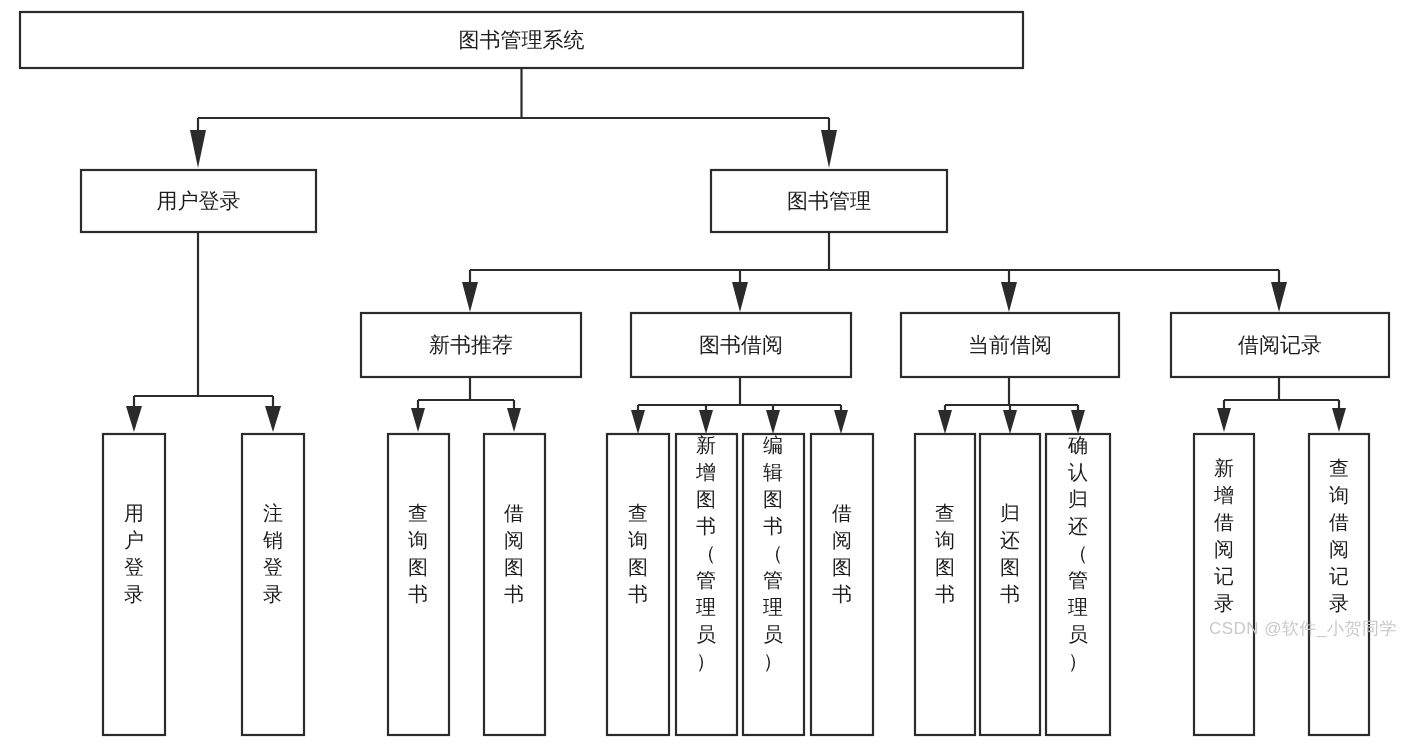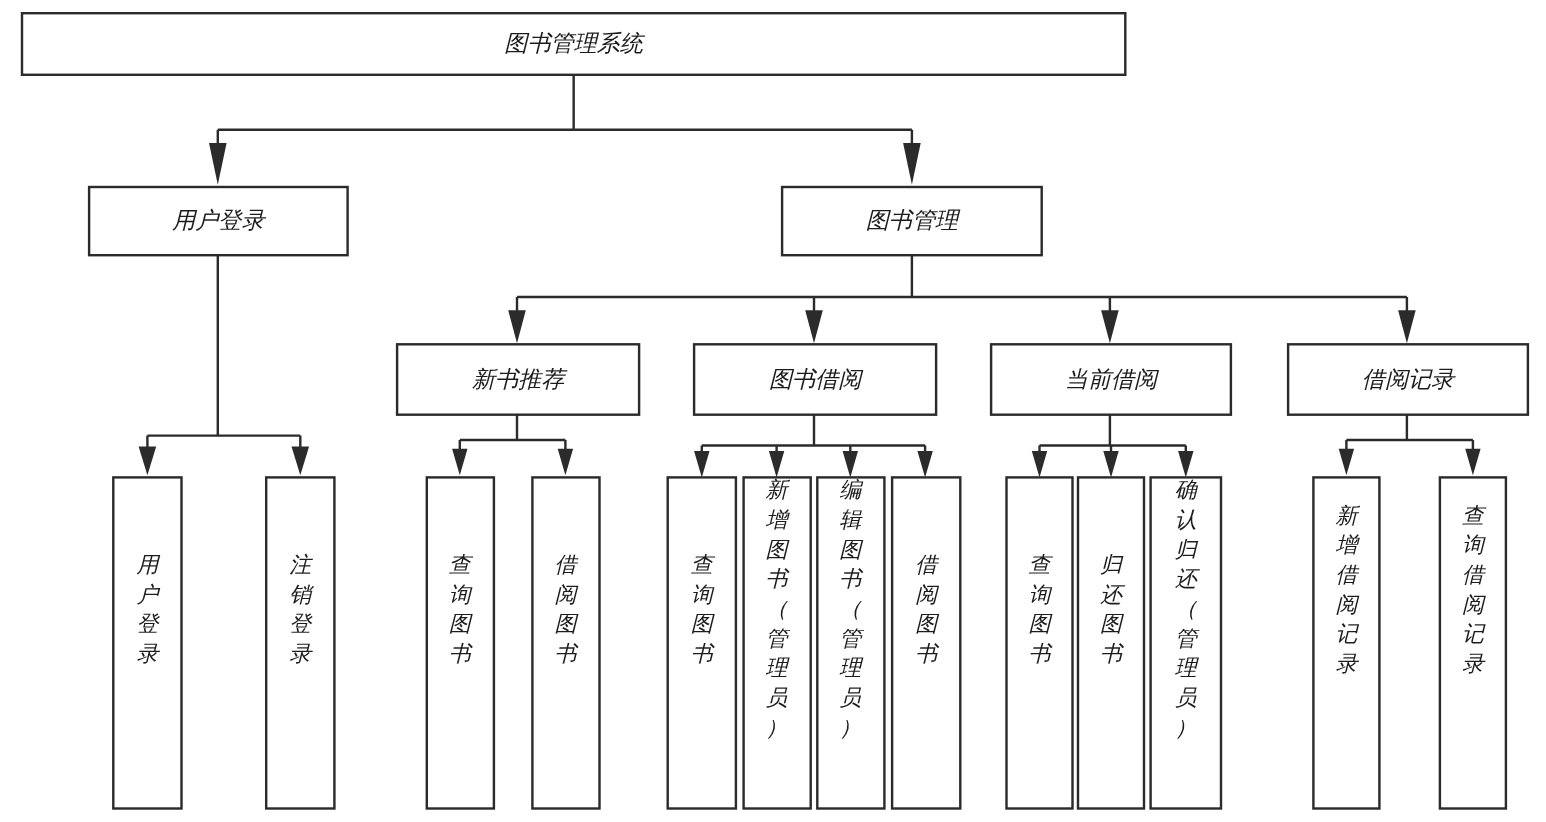--- a/index.html
+++ b/index.html
@@ -12,21 +12,20 @@
     width: 1405px;
     height: 747px;
     font-family: "Liberation Sans", "DejaVu Sans", sans-serif;
     overflow: hidden;
   }
   #diagram-root {
     position: relative;
     width: 1405px;
     height: 646px;
     background: #ffffff;
-    font-style: italic;
   }
   svg.canvas {
     position: absolute;
     left: 0;
     top: 0;
     width: 1405px;
     height: 747px;
   }
   .node-rect {
     fill: #ffffff;
@@ -232,14 +231,15 @@
       <text class="node-label-v" x="1224" y="475"><tspan x="1224" y="475">新</tspan><tspan x="1224" y="502">增</tspan><tspan x="1224" y="529">借</tspan><tspan x="1224" y="556">阅</tspan><tspan x="1224" y="583">记</tspan><tspan x="1224" y="610">录</tspan></text>
     </g>
 
     <g>
       <rect class="node-rect" x="1309" y="434" width="60" height="301"></rect>
       <text class="node-label-v" x="1339" y="475"><tspan x="1339" y="475">查</tspan><tspan x="1339" y="502">询</tspan><tspan x="1339" y="529">借</tspan><tspan x="1339" y="556">阅</tspan><tspan x="1339" y="583">记</tspan><tspan x="1339" y="610">录</tspan></text>
     </g>
 
   </svg>
 
+  <div class="watermark-text">CSDN @软件_小贺同学</div>
 
 </div>
 
 </body></html>

